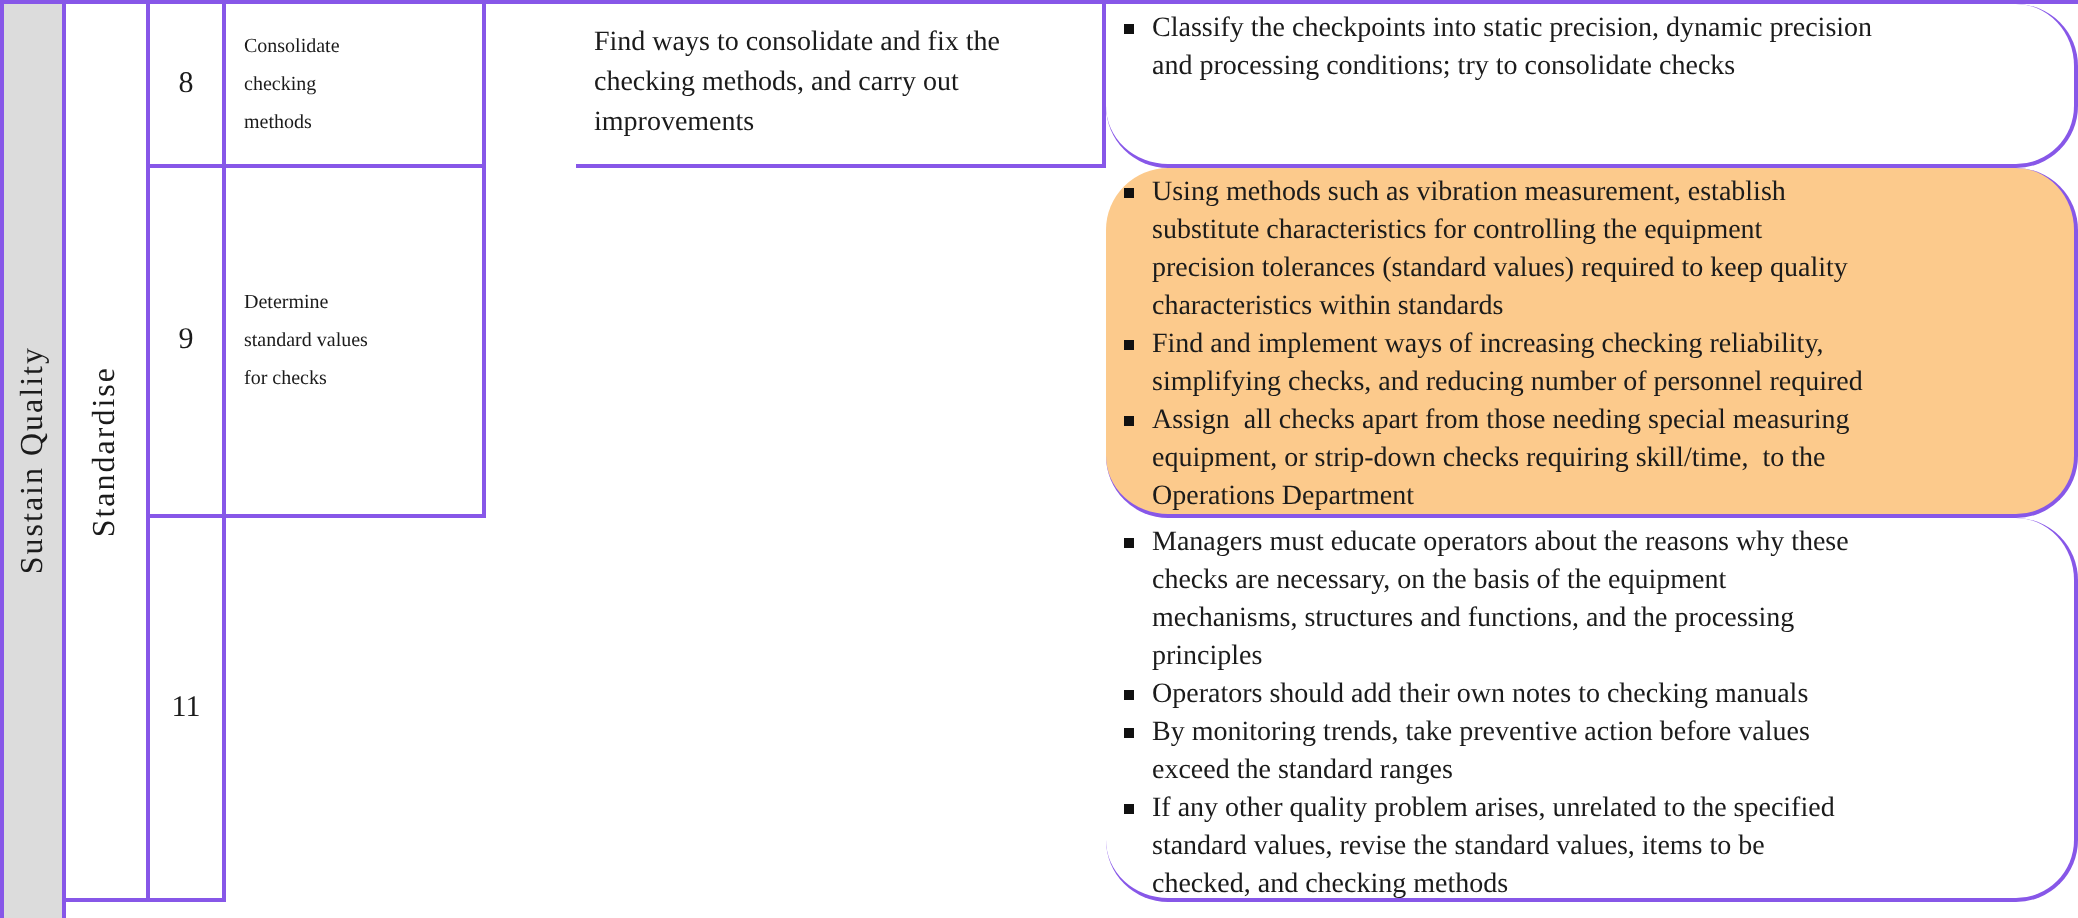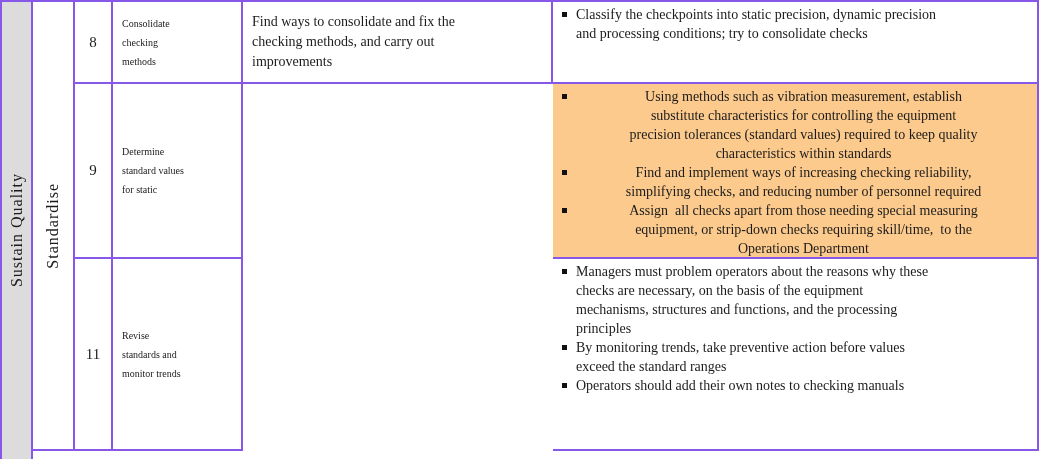--- a/index.html
+++ b/index.html
@@ -53,35 +53,35 @@
     font-size:15px;
   }
   .name-cell{
     display:flex;align-items:center;
     padding:4px 4px 4px 9px;
     font-size:10px;line-height:19px;
   }
   .desc-cell{
     display:flex;align-items:center;
     padding:4px 6px 4px 9px;
-    font-size:14px;line-height:20px;
+    font-size:14px;line-height:20px;margin-left:45px;
   }
   .desc-text{white-space:pre-line;}
   .bullets-cell{
     padding:3px 6px 2px 9px;
     font-size:14px;line-height:19px;
   }
-  .hl{background:var(--orange);text-align:center;}
+  .hl{background:var(--orange);}
   .bullet-item{display:flex;}
   .bullet-marker{flex:0 0 14px;padding-top:7px;}
   .bullet-marker i{display:block;width:5px;height:5px;background:#111;}
   .bullet-text{white-space:pre-wrap;flex:1;}
   
   .r1{grid-row:1/2;} .r2{grid-row:2/3;} .r3{grid-row:3/4;}
-  .c3{grid-column:3/4;} .c4{grid-column:4/5;} .c5{grid-column:5/6;} .c6{grid-column:6/7;}
+  .c3{grid-column:3/4;} .c4{grid-column:4/5;} .c5{grid-column:5/6;} .c6{grid-column:6/7;border-radius:31px;}
 </style>
 </head>
 <body>
 
 <div class="table">
 
   <div class="stage-cell">
     <span class="vlabel">Sustain Quality</span>
   </div>
 
@@ -111,21 +111,21 @@
 and processing conditions; try to consolidate checks</span>
       </div>
     </div>
 
   <div class="cell hb num-cell r2 c3">
     <span>9</span>
   </div>
   <div class="cell hb name-cell r2 c4">
     <span class="desc-text">Determine
 standard values
-for static</span>
+for checks</span>
   </div>
   <div class="cell hb bullets-cell hl r2 c6">
       <div class="bullet-item">
         <span class="bullet-marker">
           <i></i>
         </span>
         <span class="bullet-text">Using methods such as vibration measurement, establish
 substitute characteristics for controlling the equipment
 precision tolerances (standard values) required to keep quality
 characteristics within standards</span>
@@ -143,43 +143,46 @@
         </span>
         <span class="bullet-text">Assign  all checks apart from those needing special measuring
 equipment, or strip-down checks requiring skill/time,  to the
 Operations Department</span>
       </div>
     </div>
 
   <div class="cell hb num-cell r3 c3">
     <span>11</span>
   </div>
-  <div class="cell hb name-cell r3 c4">
-    <span class="desc-text">Revise
-standards and
-monitor trends</span>
-  </div>
   <div class="cell hb bullets-cell r3 c6">
       <div class="bullet-item">
         <span class="bullet-marker">
           <i></i>
         </span>
-        <span class="bullet-text">Managers must problem operators about the reasons why these
+        <span class="bullet-text">Managers must educate operators about the reasons why these
 checks are necessary, on the basis of the equipment
 mechanisms, structures and functions, and the processing
 principles</span>
+      </div>
+      <div class="bullet-item">
+        <span class="bullet-marker">
+          <i></i>
+        </span>
+        <span class="bullet-text">Operators should add their own notes to checking manuals</span>
       </div>
       <div class="bullet-item">
         <span class="bullet-marker">
           <i></i>
         </span>
         <span class="bullet-text">By monitoring trends, take preventive action before values
 exceed the standard ranges</span>
       </div>
       <div class="bullet-item">
         <span class="bullet-marker">
           <i></i>
         </span>
-        <span class="bullet-text">Operators should add their own notes to checking manuals</span>
+        <span class="bullet-text">If any other quality problem arises, unrelated to the specified
+standard values, revise the standard values, items to be
+checked, and checking methods</span>
       </div>
     </div>
 
 </div>
 
 </body></html>

